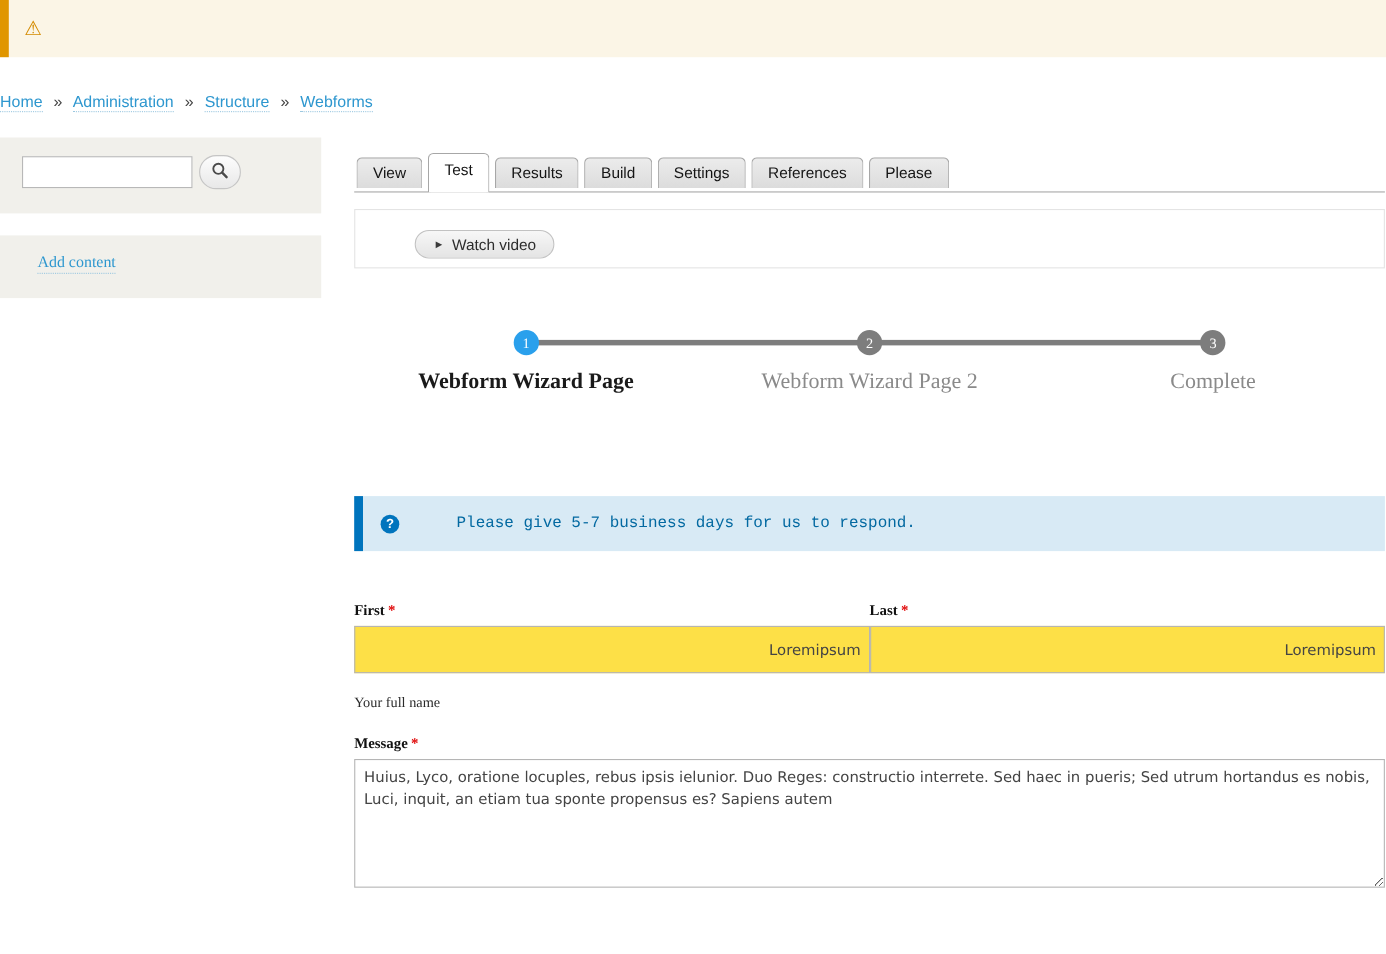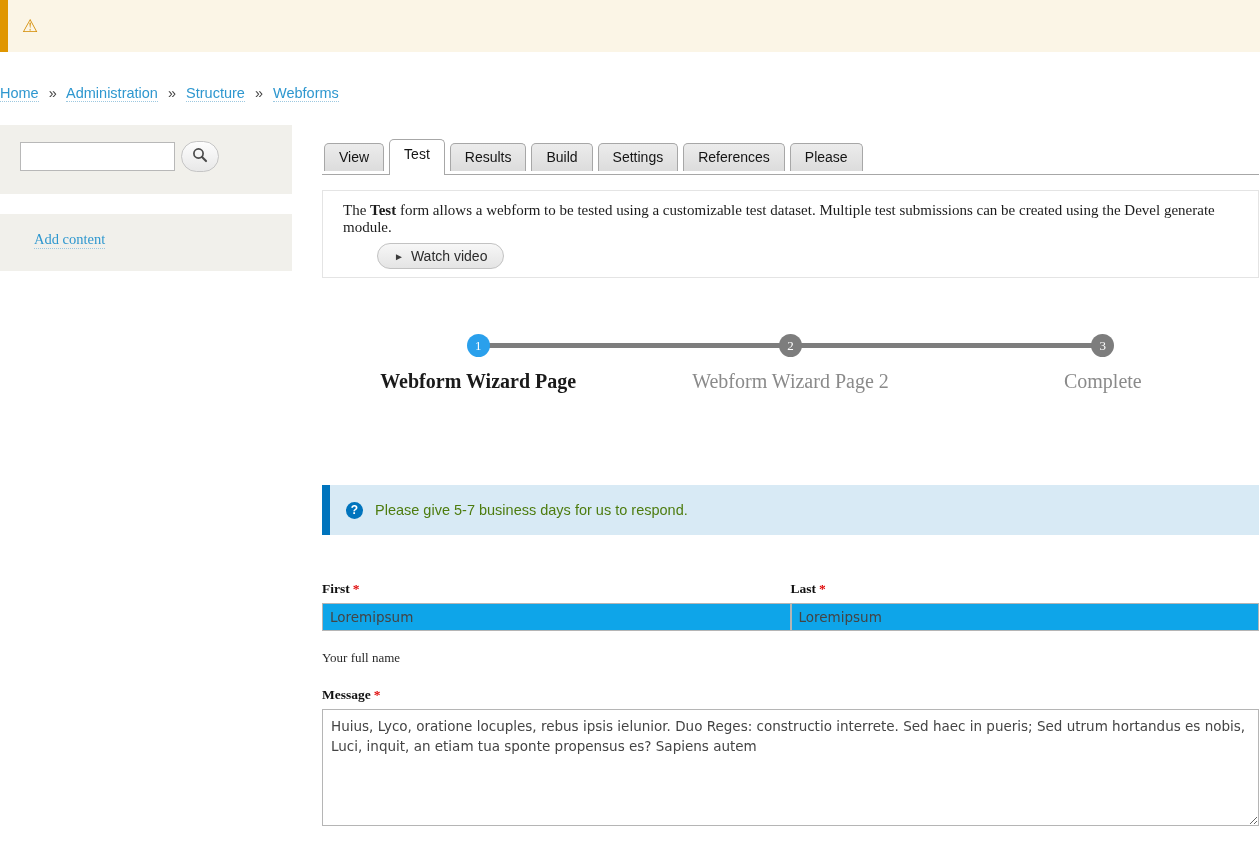--- a/index.html
+++ b/index.html
@@ -76,31 +76,31 @@
   
   .message {
     margin-top:92px; background:#d8eaf5; border-left:8px solid #0074bd;
     height:50px; display:flex; align-items:center; padding:0 16px; gap:12px;
   }
   .q-icon {
     width:17px; height:17px; border-radius:50%; background:#0074bd; color:#fff;
     display:flex; align-items:center; justify-content:center;
     font-family:"Liberation Sans", sans-serif; font-size:12px; font-weight:bold; flex:0 0 17px;
   }
-  .message .mtext { font-family:Liberation Sans, sans-serif; font-size:14.5px; color:#4d7c0f; }
+  .message .mtext { font-family:Liberation Mono, monospace; font-size:14.5px; color:#0369a1;margin-left:40px; }
 
   
   .form { margin-top:46px; }
   .name-row { display:flex; }
   .name-col { flex:1; }
   label.f-label { font-size:13.5px; font-weight:bold; color:#111; display:block; margin-bottom:6px; }
   .req { color:#e00808; margin-left:3px; }
   .text-input {
-    width:100%; height:28px; border:1px solid #b5b5b5; background:#0ea5e9;
-    font-family:"DejaVu Sans", sans-serif; font-size:13.5px; color:#444; padding:0 7px;
+    width:100%; height:43px; border:1px solid #b5b5b5; background:#fde047;
+    font-family:"DejaVu Sans", sans-serif; font-size:13.5px; color:#444; padding:0 7px;text-align:right;
   }
   .field-desc { margin-top:19px; font-size:13px; color:#2a2a2a; }
   .msg-label { margin-top:21px; }
   textarea.msg-area {
     width:100%; height:117px; border:1px solid #b5b5b5; background:#fff; resize:vertical;
     font-family:"DejaVu Sans", sans-serif; font-size:13.5px; color:#444; padding:7px 8px; line-height:1.45;
   }
 </style>
 </head>
 <body>
@@ -146,21 +146,20 @@
       <div class="tab">View</div>
       <div class="tab active">Test</div>
       <div class="tab">Results</div>
       <div class="tab">Build</div>
       <div class="tab">Settings</div>
       <div class="tab">References</div>
       <div class="tab">Please</div>
     </div>
 
     <div class="help-box">
-      <div><span>The </span><b>Test</b><span> form allows a webform to be tested using a customizable test dataset. Multiple test submissions can be created using the Devel generate module.</span></div>
       <button class="pill-btn">
         <span class="play-glyph">►</span>
         <span>Watch video</span>
       </button>
     </div>
 
     <div class="wizard">
       <div class="track"></div>
       <div class="wstep current">
         <div class="wcircle">1</div>

